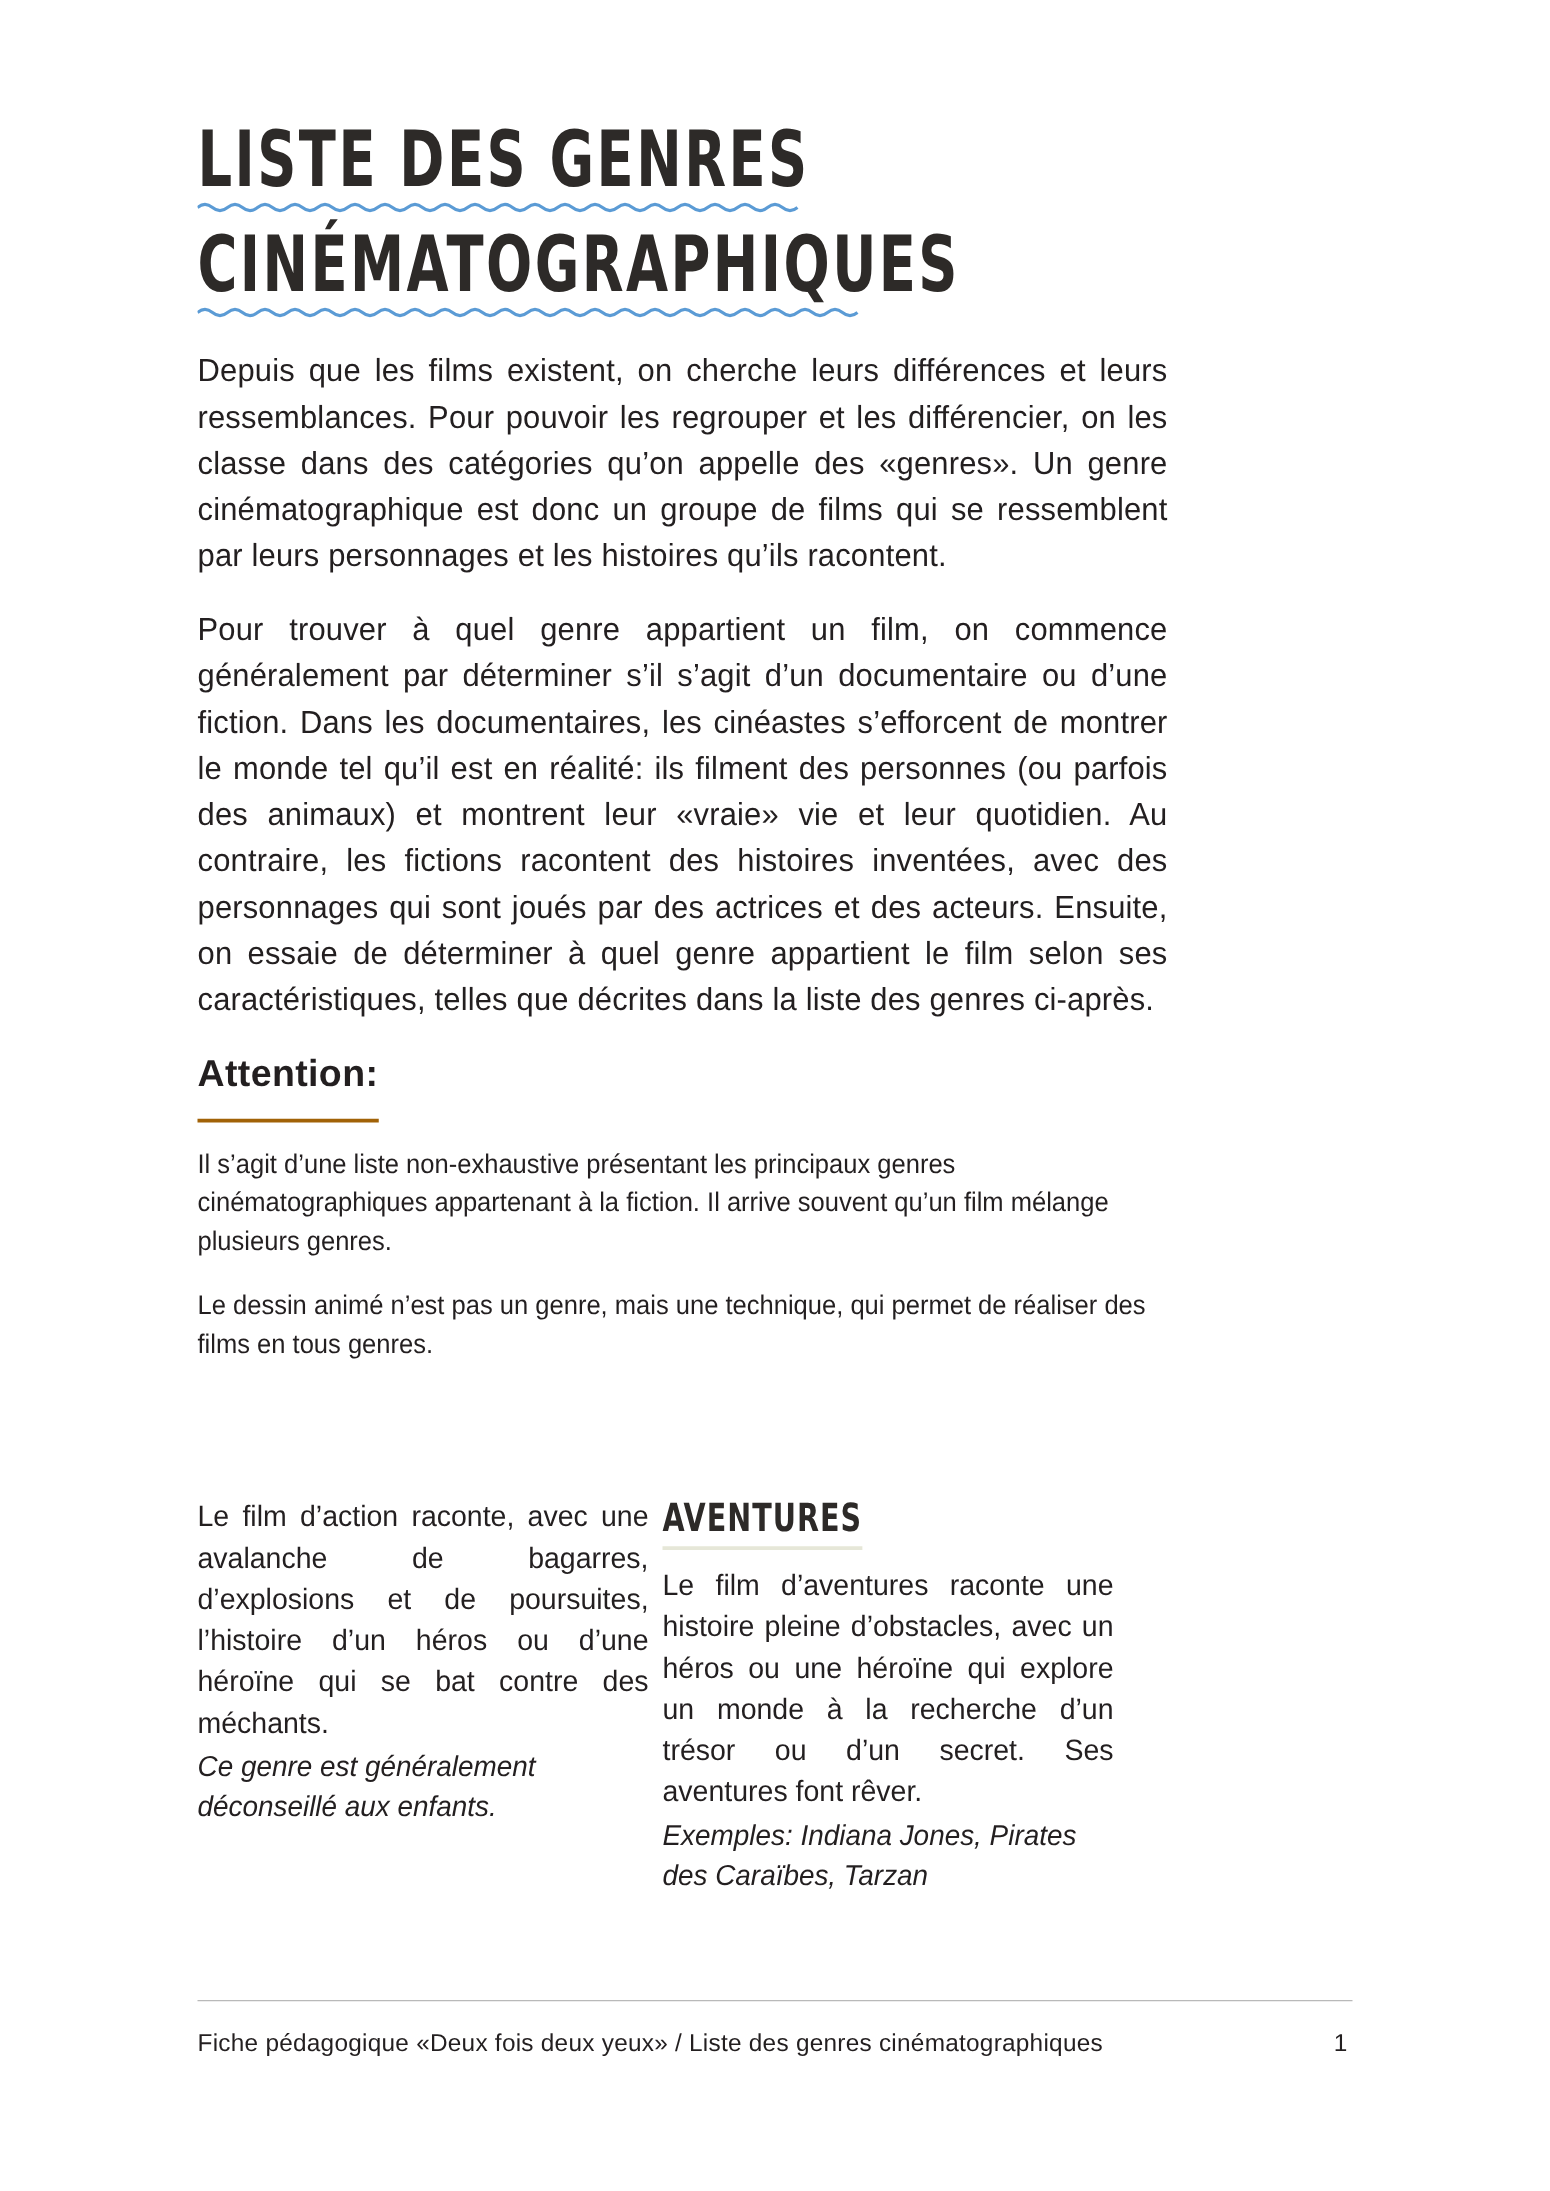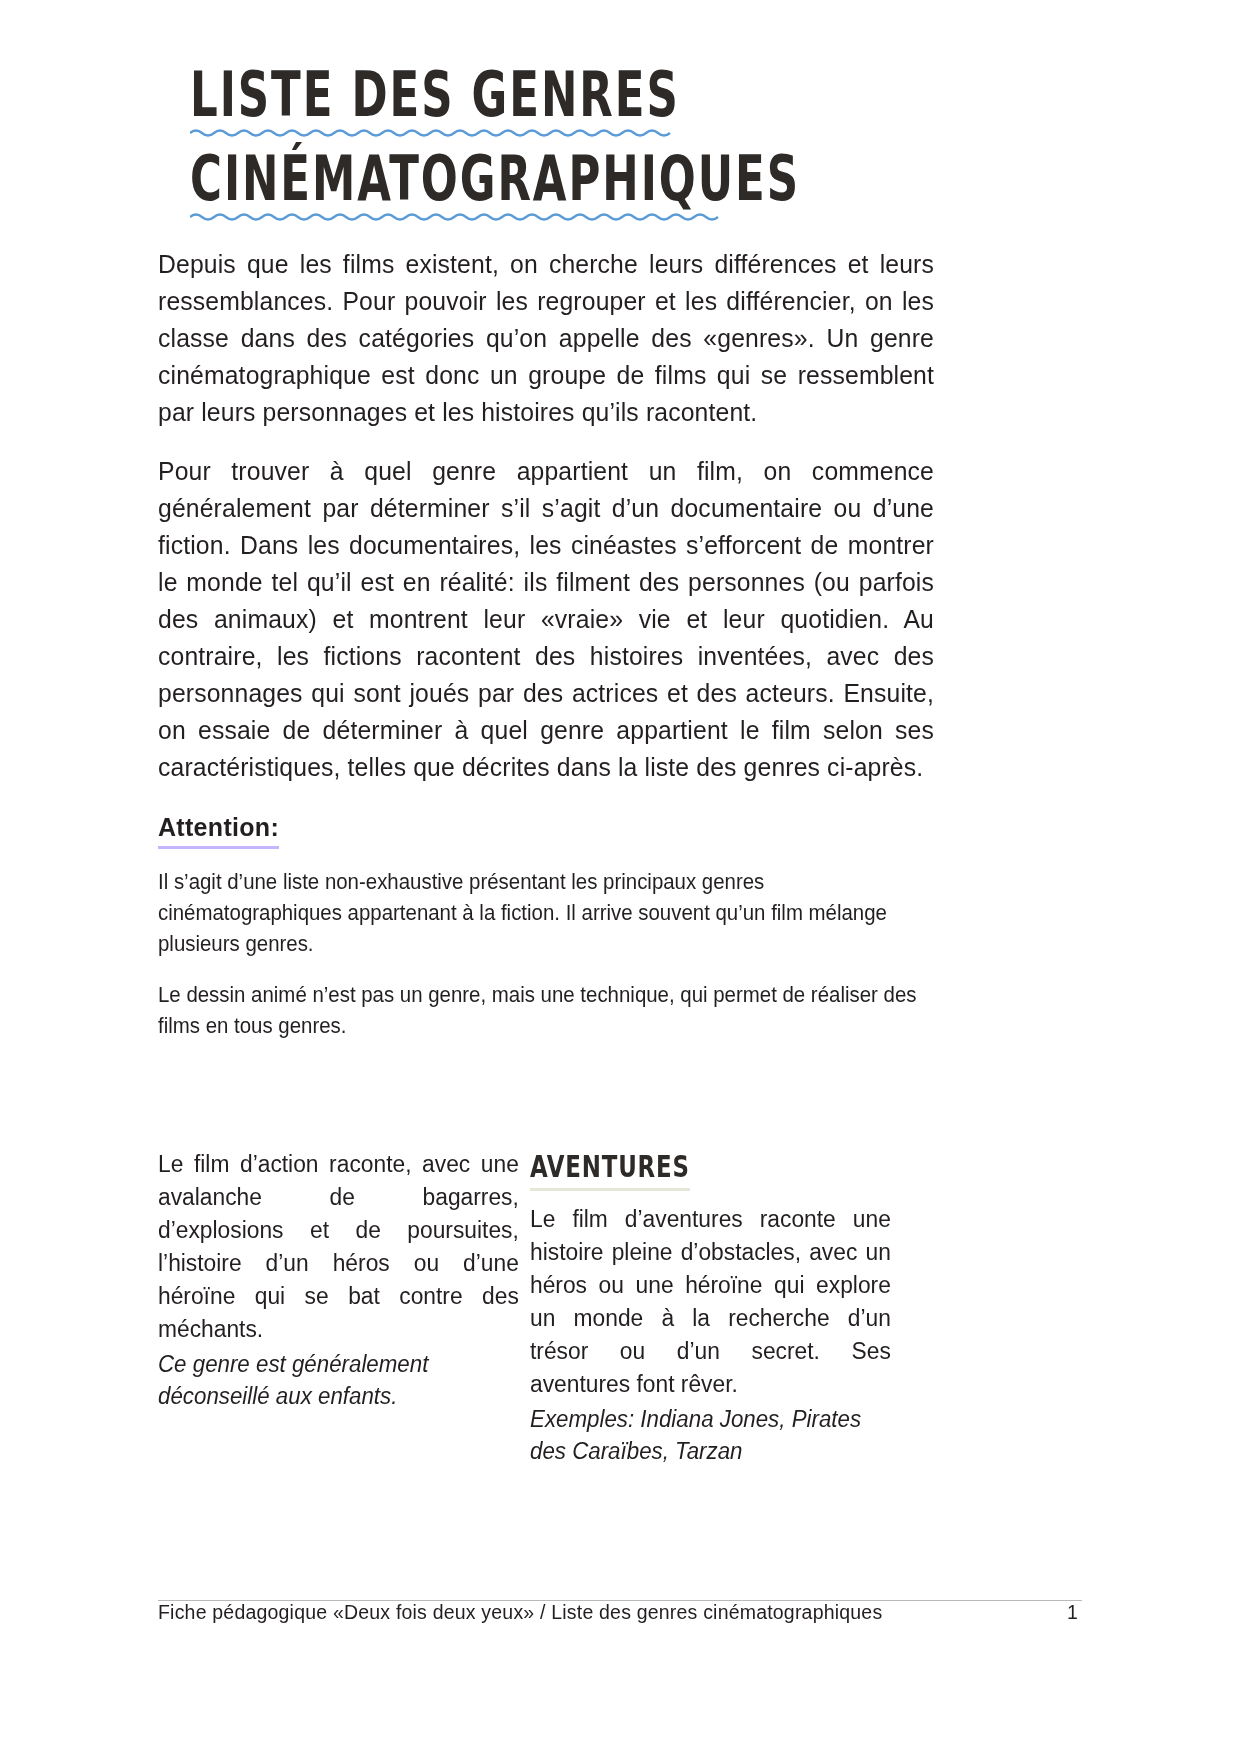--- a/index.html
+++ b/index.html
@@ -18,22 +18,21 @@
   .page {
     position: absolute;
     left: 158px;
     top: 0;
     width: 800px;
     height: 1753px;
   }
 
   
   .title-block {
-    padding-top: 56px;
-    margin-left: 32px;
+    padding-top: 89px;
   }
   .title-line {
     position: relative;
     display: block;
     font-family: "DejaVu Sans Condensed", "Liberation Sans Narrow", "Liberation Sans", sans-serif;
     font-weight: 700;
     font-size: 62px;
     line-height: 78px;
     letter-spacing: 2.5px;
     color: #2d2a28;
@@ -58,26 +57,26 @@
     letter-spacing: 0.15px;
     transform: scaleX(0.97);
     transform-origin: left top;
   }
   .para.first { margin-top: 24px; }
 
   
   .attn-wrap { margin-top: 26px; margin-bottom: 18px; }
   .attn {
     display: inline-block;
-    font-size: 25px;
+    font-size: 30px;
     font-weight: 700;
     letter-spacing: 0.3px;
     line-height: 30px;
-    border-bottom: 3px solid #c4b5fd;
-    padding-bottom: 4px;
+    border-bottom: 3px solid #a16207;
+    padding-bottom: 20px;
   }
 
   
   .note {
     font-size: 21.5px;
     line-height: 31px;
     margin: 0 0 20px 0;
     text-align: left;
     letter-spacing: 0px;
     transform: scaleX(0.95);
@@ -126,21 +125,21 @@
     transform-origin: left top;
   }
 
   
   .footer {
     position: absolute;
     left: 158px;
     right: 158px;
     top: 1600px;
     border-top: 1px solid #b9b9b9;
-    padding-top: 0;
+    padding-top: 23px;
     display: flex;
     justify-content: space-between;
     align-items: flex-end;
     font-size: 19.5px;
     letter-spacing: 0.2px;
     color: #231f20;
   }
   .footer .fnum { padding-right: 4px; }
 </style>
 </head>

